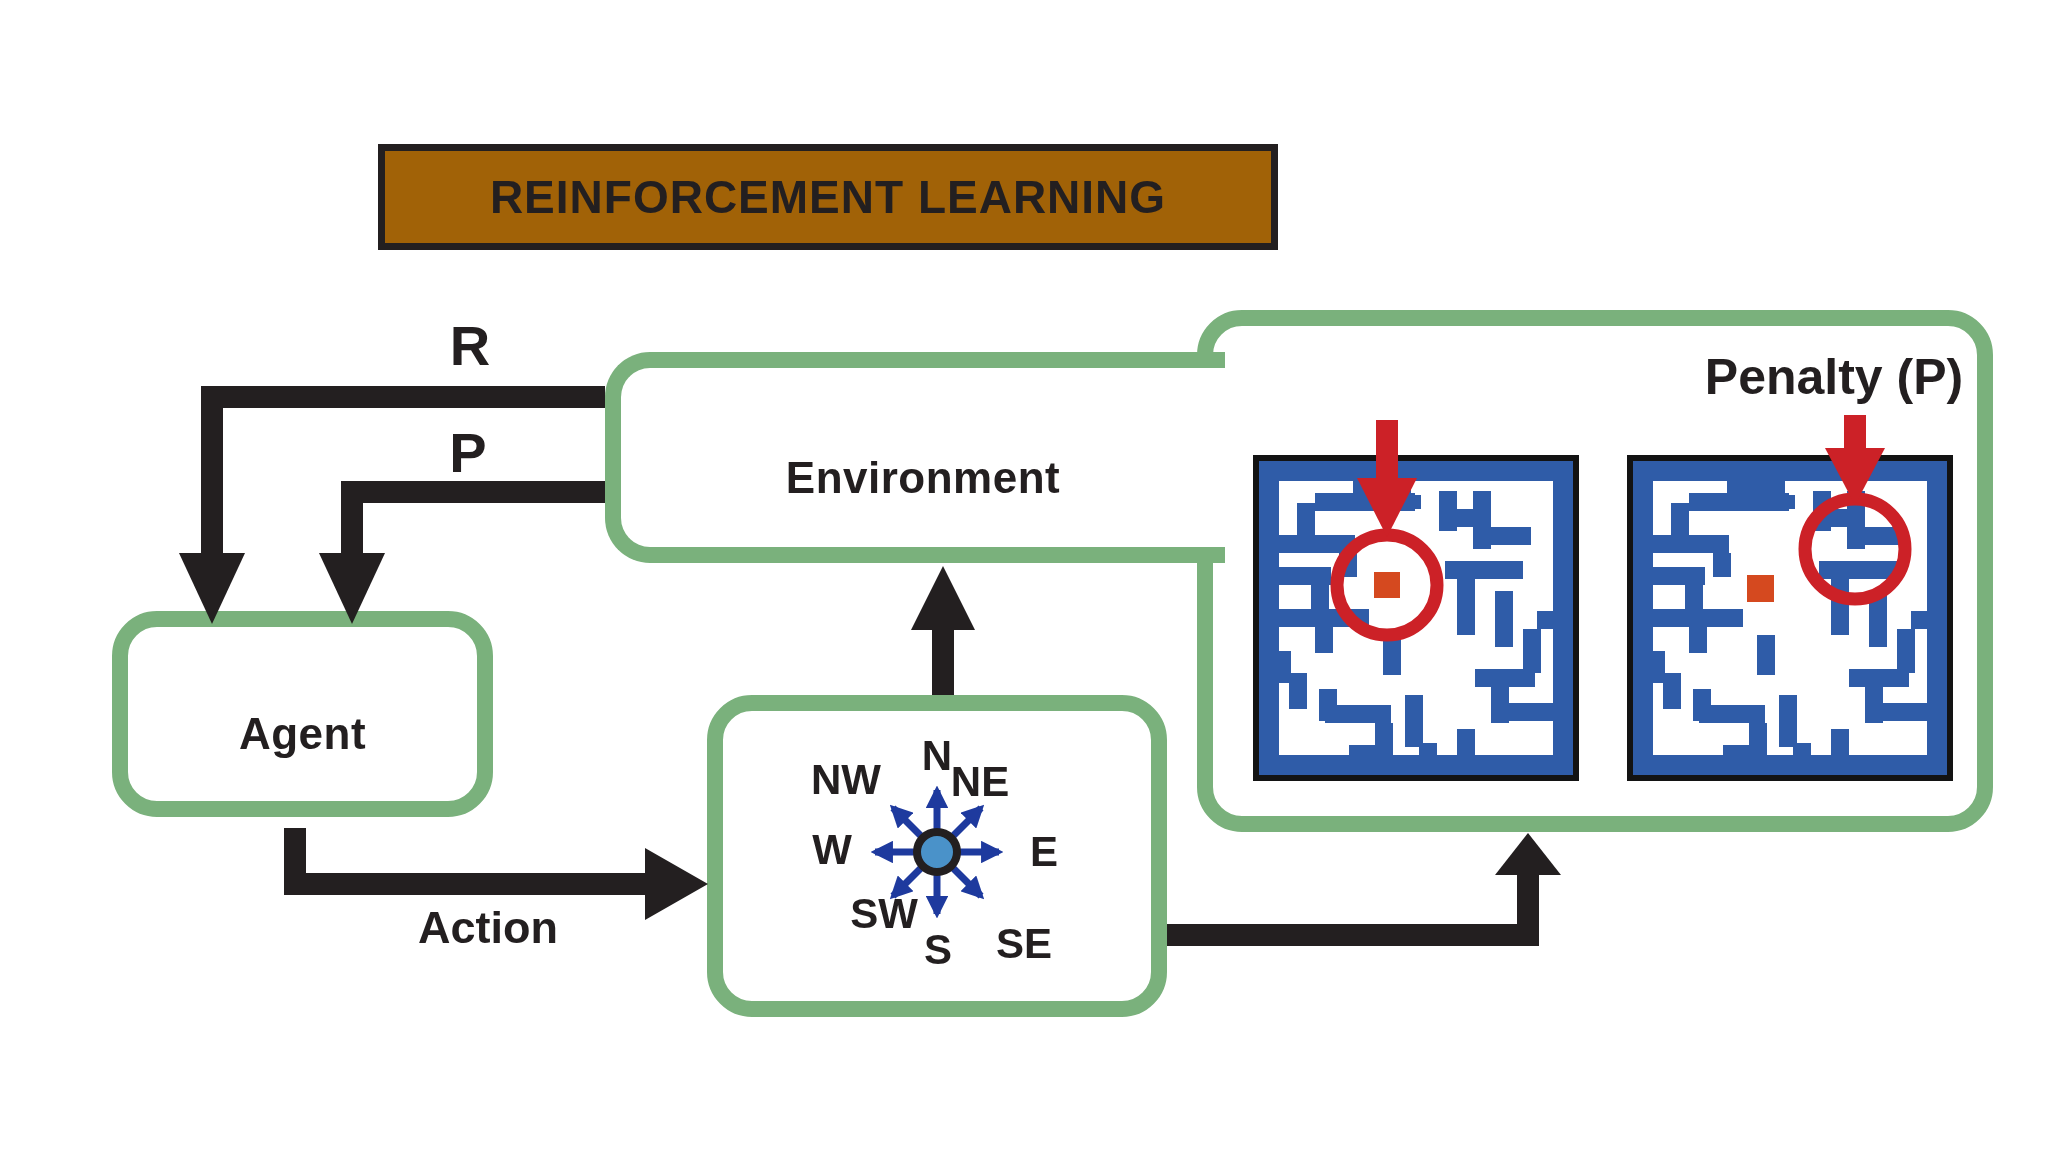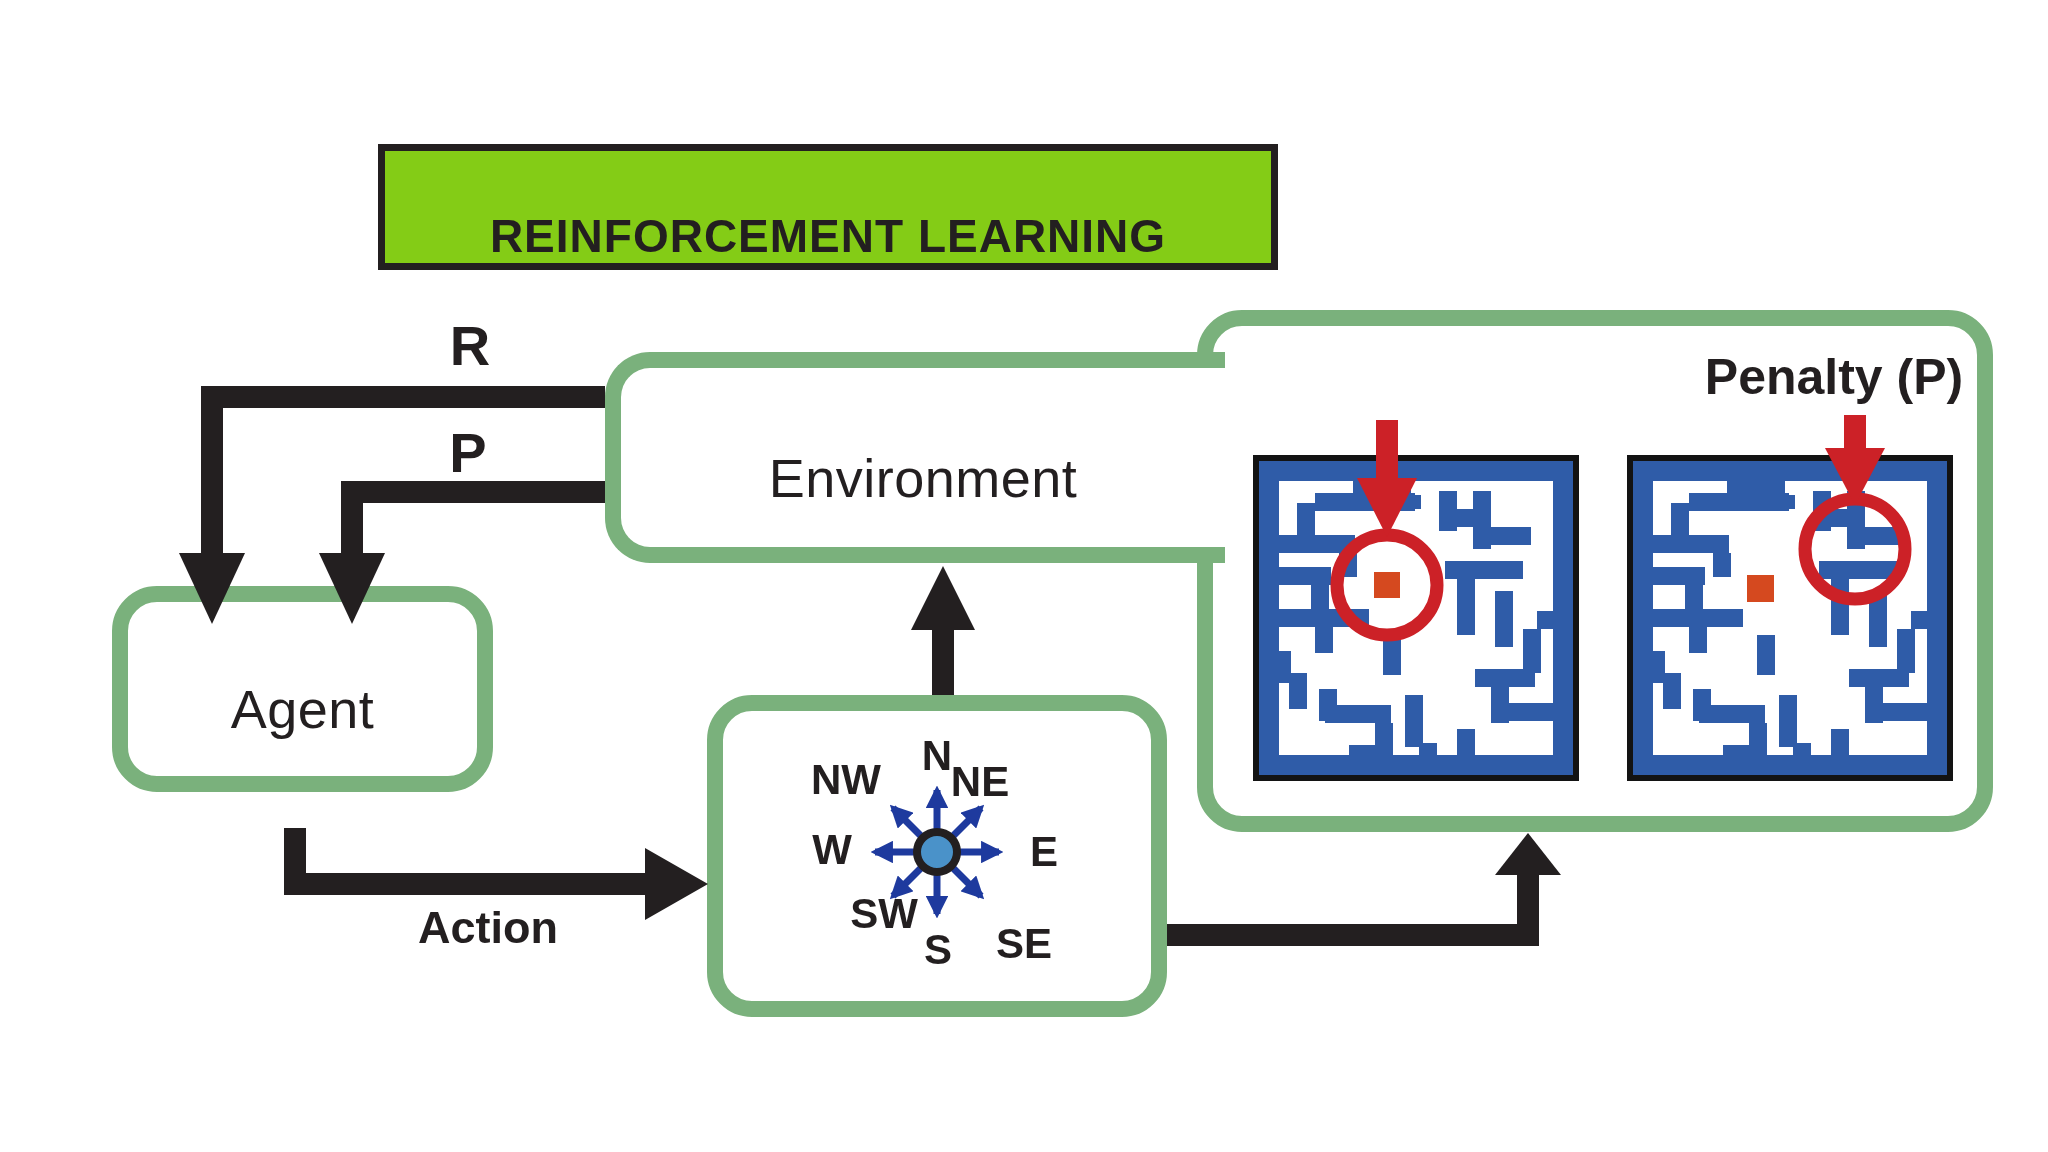--- a/index.html
+++ b/index.html
@@ -6,26 +6,26 @@
     --green:#7ab17c; --ink:#231f20; --maze-blue:#2f5ca8; --maze-frame:#131313;
     --compass-blue:#1e3a9e; --compass-center:#4a92c9; --red:#cc2127; --red-square:#d5491f;
   }
   html,body{margin:0;padding:0;background:#fff;}
   #canvas{position:relative;width:2048px;height:1152px;background:#ffffff;overflow:hidden;
           font-family:"Liberation Sans", sans-serif;color:var(--ink);}
   .gbox{position:absolute;background:#fff;border:16px solid var(--green);border-radius:45px;
         box-sizing:border-box;display:flex;align-items:center;justify-content:center;}
   #envBox{left:605px;top:352px;width:620px;height:211px;border-right:none;
           border-radius:45px 0 0 45px;z-index:3;}
-  #agentBox{left:112px;top:586px;width:381px;height:206px;z-index:2;}
+  #agentBox{left:112px;top:611px;width:381px;height:206px;z-index:2;}
   #compassBox{left:707px;top:695px;width:460px;height:322px;z-index:2;}
   #bigBox{left:1197px;top:310px;width:796px;height:522px;z-index:1;}
-  .nodeText{font-size:54px;font-weight:normal;letter-spacing:0.5px;margin-top:40px;}
-  #titleBox{position:absolute;left:378px;top:144px;width:900px;height:126px;border:7px solid var(--ink);
-            box-sizing:border-box;display:flex;align-items:flex-end;justify-content:center;z-index:4;background:#84cc16;}
+  .nodeText{font-size:44px;font-weight:bold;letter-spacing:0.5px;margin-top:40px;}
+  #titleBox{position:absolute;left:378px;top:144px;width:900px;height:106px;border:7px solid var(--ink);
+            box-sizing:border-box;display:flex;align-items:center;justify-content:center;z-index:4;background:#a16207;}
   #titleBox span{font-size:46px;font-weight:bold;letter-spacing:1px;}
   .floatLabel{position:absolute;transform:translate(-50%,-50%);font-weight:bold;z-index:6;white-space:nowrap;}
   #rLabel{left:470px;top:345px;font-size:56px;}
   #pLabel{left:468px;top:452px;font-size:56px;}
   #actionLabel{left:488px;top:928px;font-size:45px;}
   #rewardLabel{left:1419px;top:377px;font-size:50px;}
   #penaltyLabel{left:1790px;top:377px;font-size:50px;margin-left:44px;}
   .clabel{position:absolute;transform:translate(-50%,-50%);font-size:42px;font-weight:bold;z-index:6;}
   #cl0{left:937px;top:756px;} #cl1{left:980px;top:782px;} #cl2{left:1044px;top:852px;}
   #cl3{left:1024px;top:944px;} #cl4{left:938px;top:950px;}  #cl5{left:884px;top:914px;}

